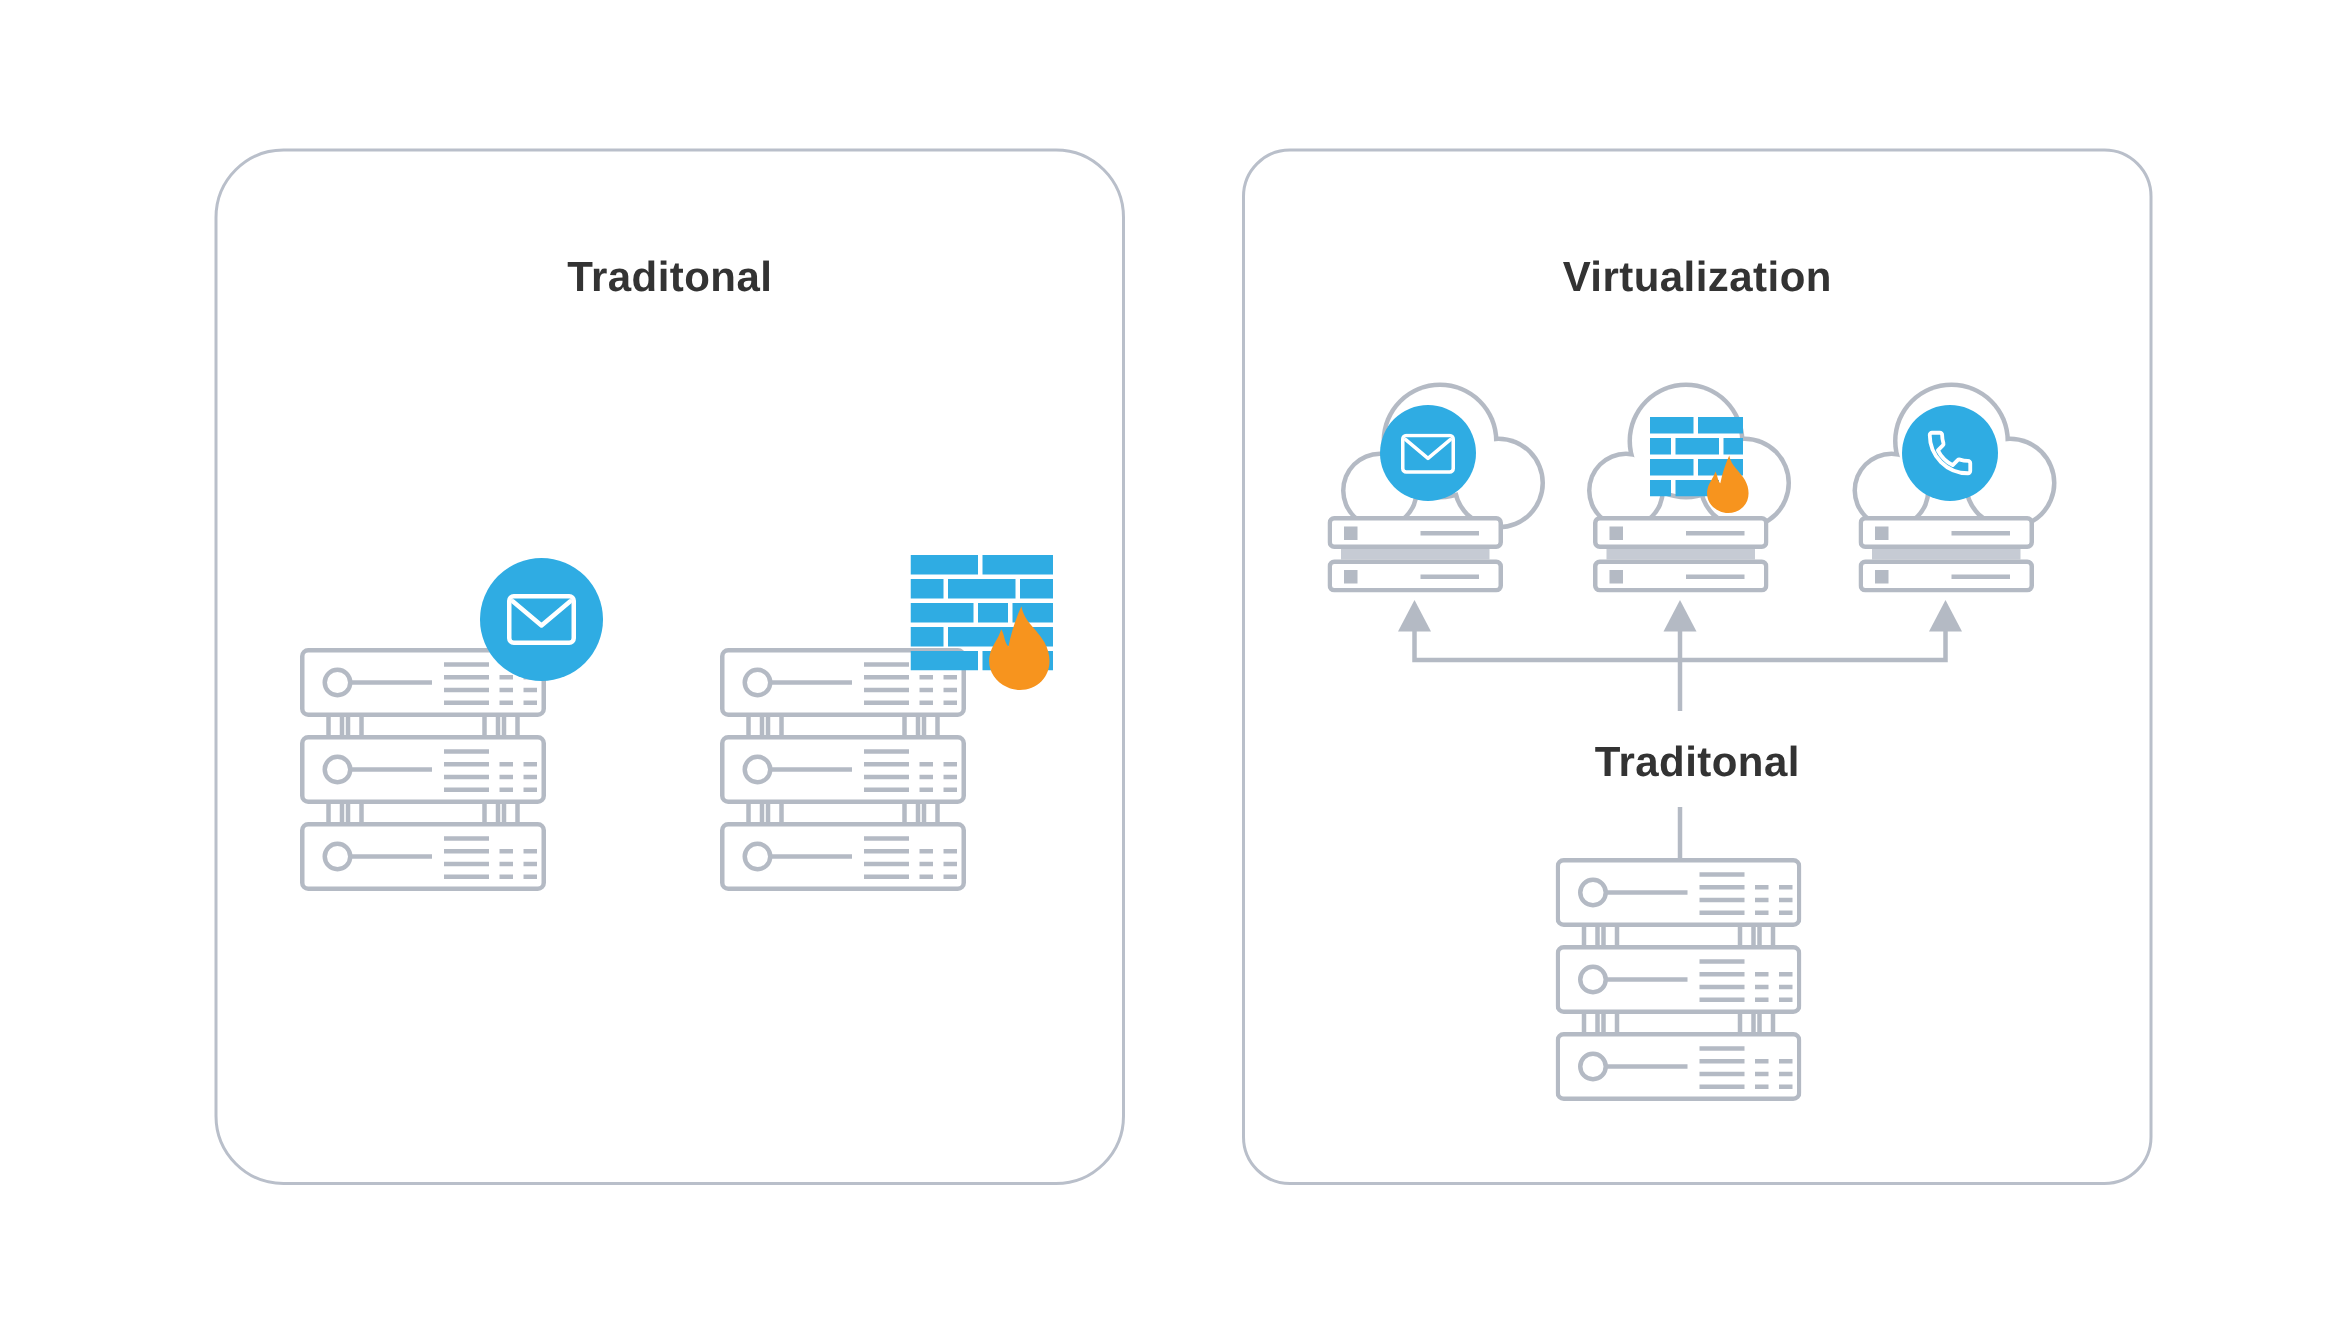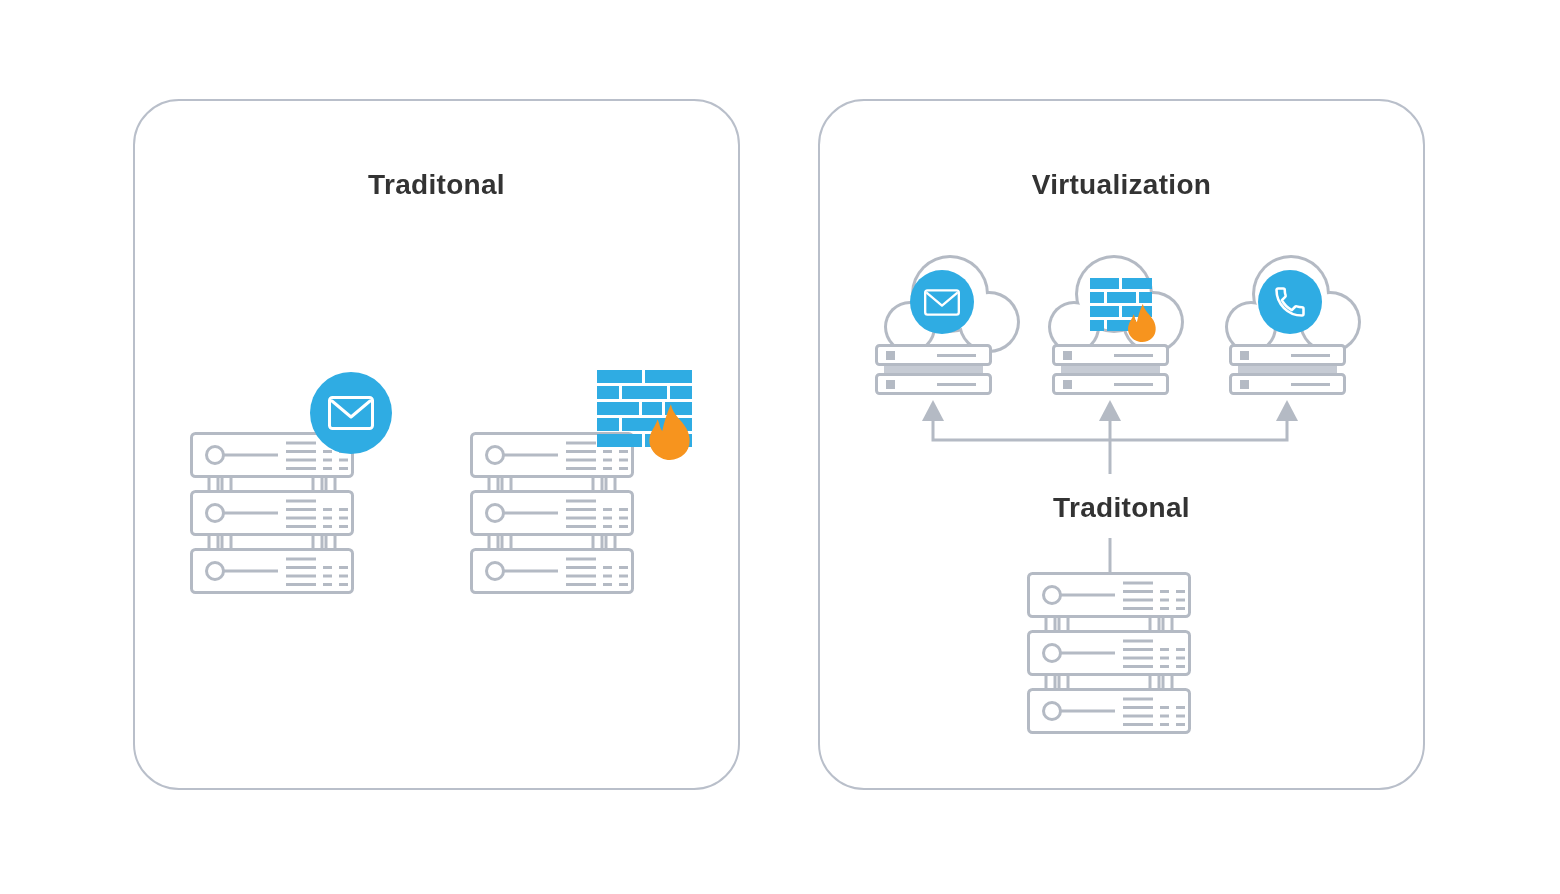--- a/index.html
+++ b/index.html
@@ -1,24 +1,24 @@
 <!DOCTYPE html>
 <html><head>
 <meta charset="utf-8">
 <style>
   * { margin: 0; padding: 0; box-sizing: border-box; }
   html, body { background: #ffffff; }
   body { font-family: "Liberation Sans", "DejaVu Sans", sans-serif; }
   .canvas { position: relative; width: 1560px; height: 894px; background: #ffffff; overflow: hidden; }
   .panel {
     position: absolute; top: 99px; width: 607px; height: 691px;
-    background: #ffffff; border: 2px solid #b9bfca; border-radius: 46px;
+    background: #ffffff; border: 2px solid #b9bfca; border-radius: 46px; margin-left: 10px;
   }
   .panel-left  { left: 133px; }
-  .panel-right { left: 818px; }
+  .panel-right { left: 818px; border-radius: 32px; }
   .panel-title {
     position: absolute; top: 68px; left: 0; right: 0;
     text-align: center; font-size: 28px; font-weight: 600;
     color: #333333; letter-spacing: 0.3px;
   }
   .abs { position: absolute; }
   .hypervisor-label {
     position: absolute; top: 391px; left: 0; right: 0;
     text-align: center; font-size: 28px; font-weight: 600;
     color: #333333; letter-spacing: 0.3px;

